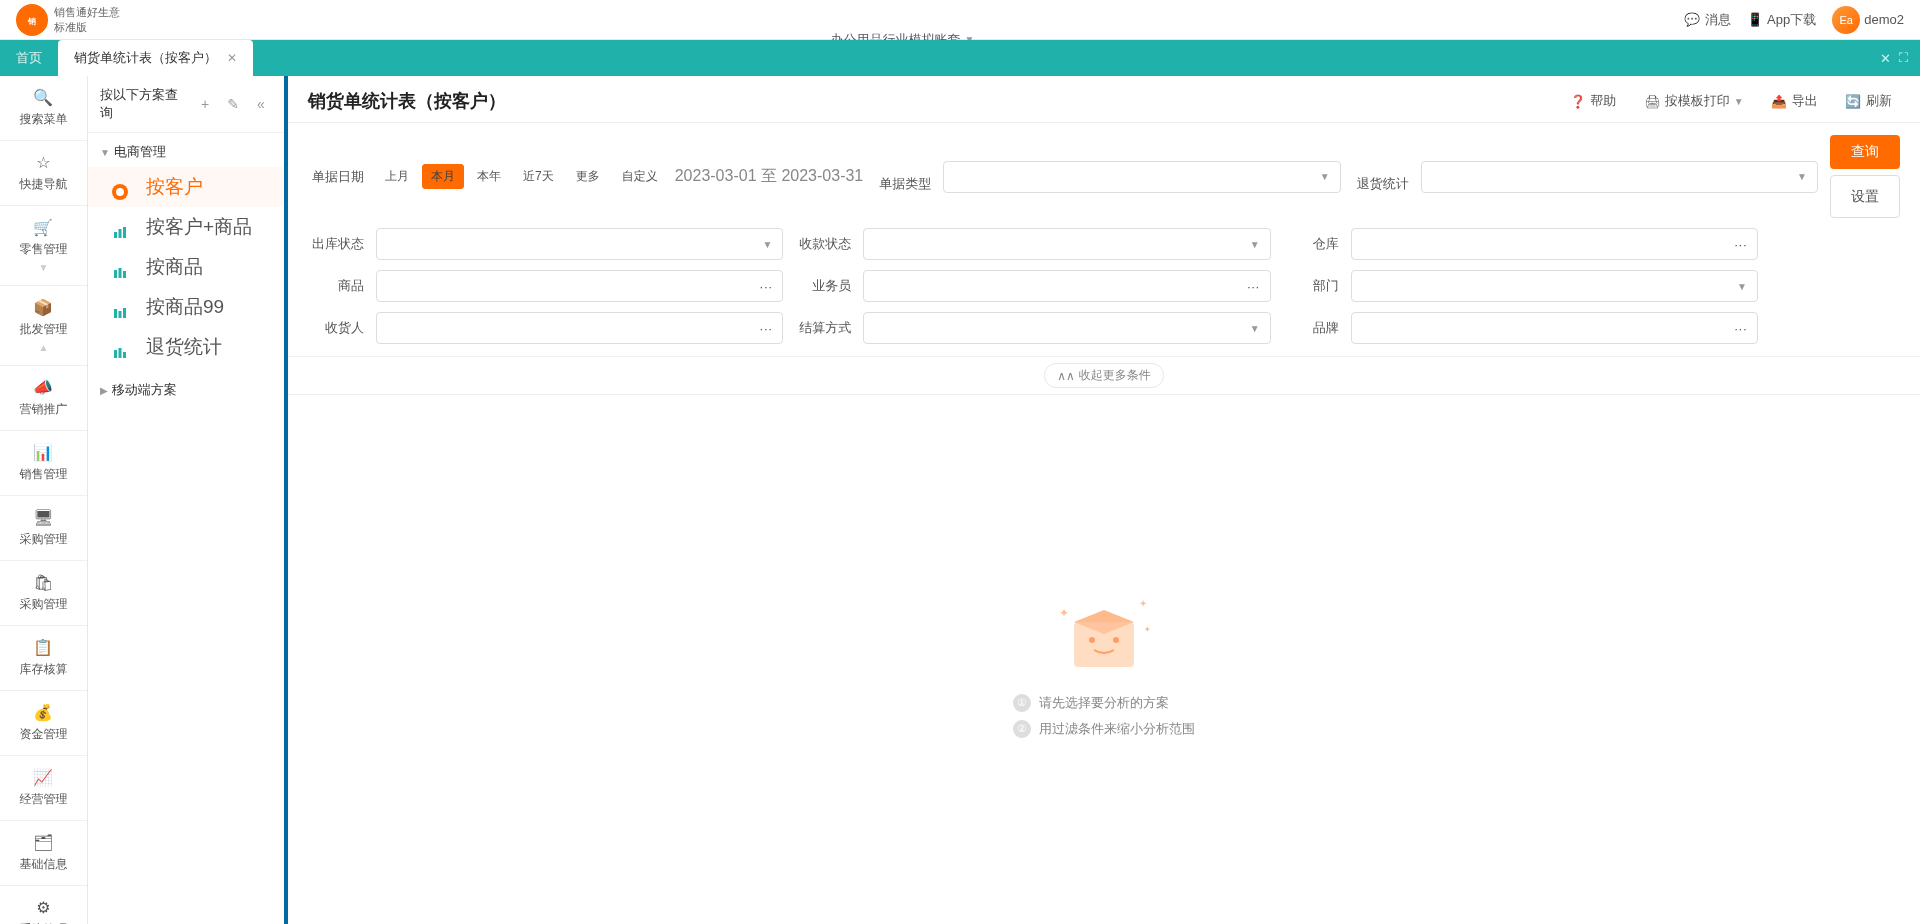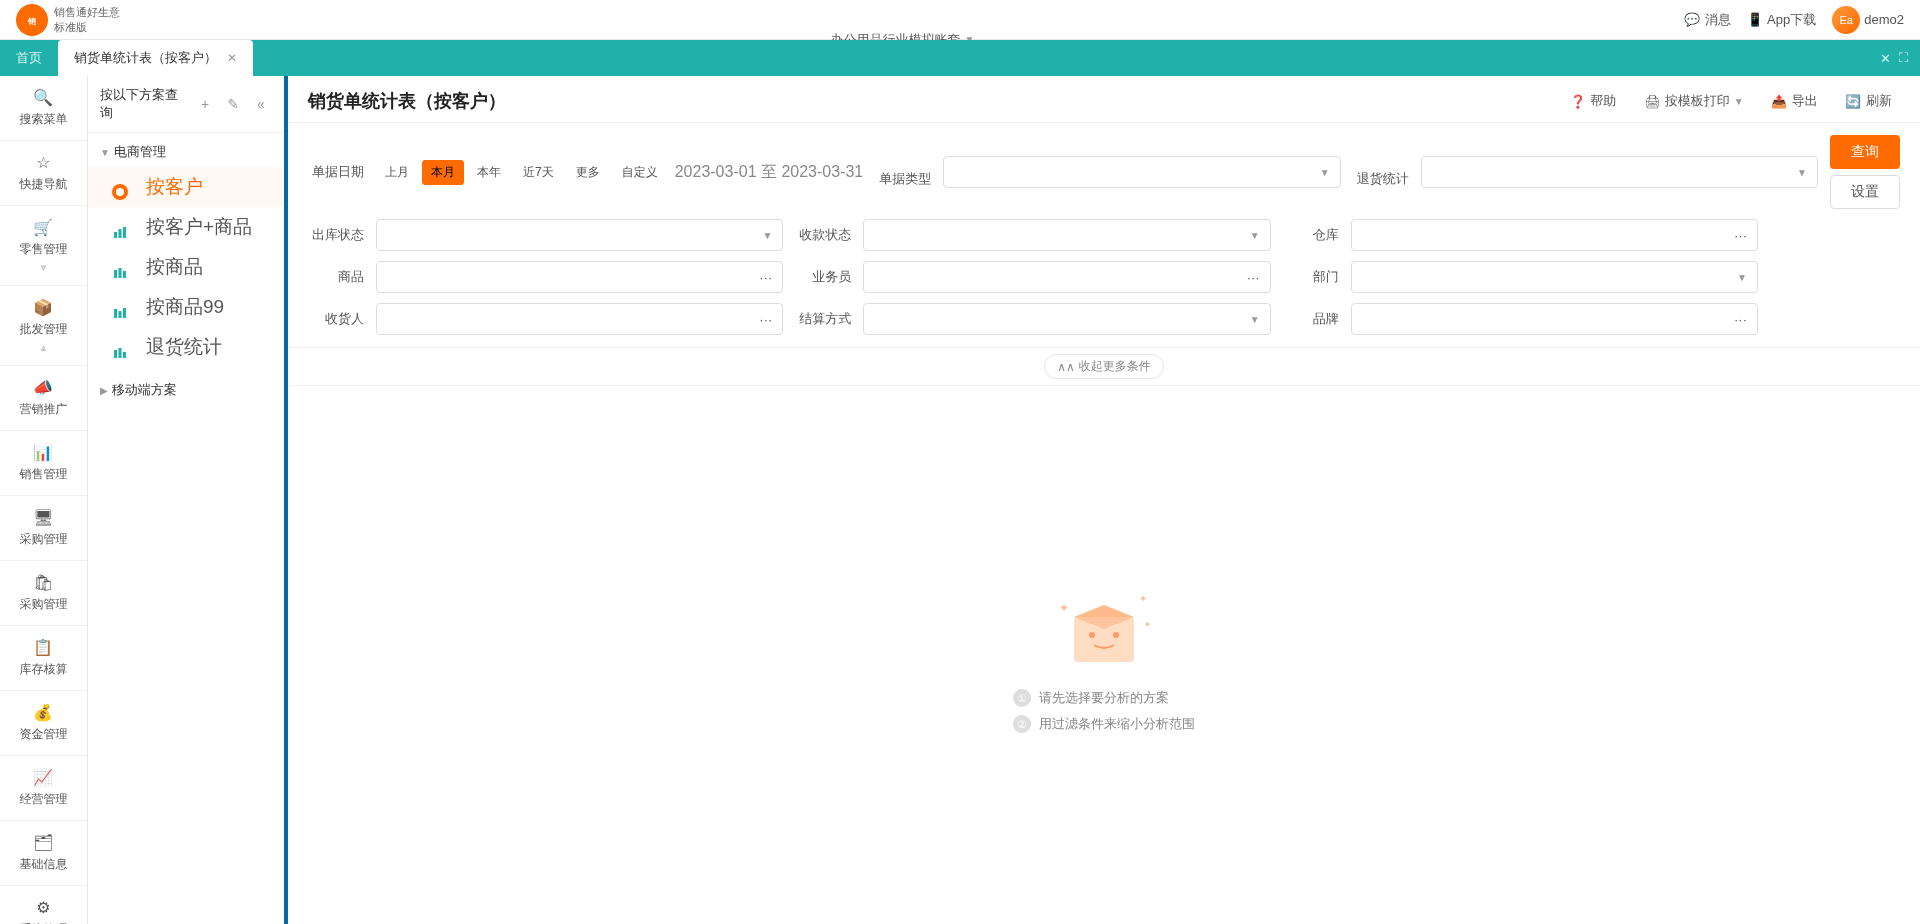--- a/index.html
+++ b/index.html
@@ -316,21 +316,21 @@
     .date-btn {
       padding: 3px 8px;
       font-size: 12px;
       border-radius: 3px;
       cursor: pointer;
       color: #555;
       border: 1px solid transparent;
     }
     .date-btn.active {
       background: #ff6b00;
-      color: #000000;
+      color: #404040;
       border-color: #ff6b00;
     }
     .date-range {
       font-size: 16px;
       color: #888;
       margin-left: 4px;
     }
     .filter-select {
       flex: 1;
       height: 32px;
@@ -432,21 +432,21 @@
       height: 34px;
     }
     .settings-btn {
       background: #fff;
       color: #555;
       border: 1px solid #ddd;
       border-radius: 4px;
       padding: 6px 20px;
       font-size: 14px;
       cursor: pointer;
-      height: 34px;
+      height: 43px;
     }
 
     .action-buttons {
       display: flex;
       flex-direction: column;
       gap: 6px;
       justify-content: center;
       flex-shrink: 0;
     }
   </style>

